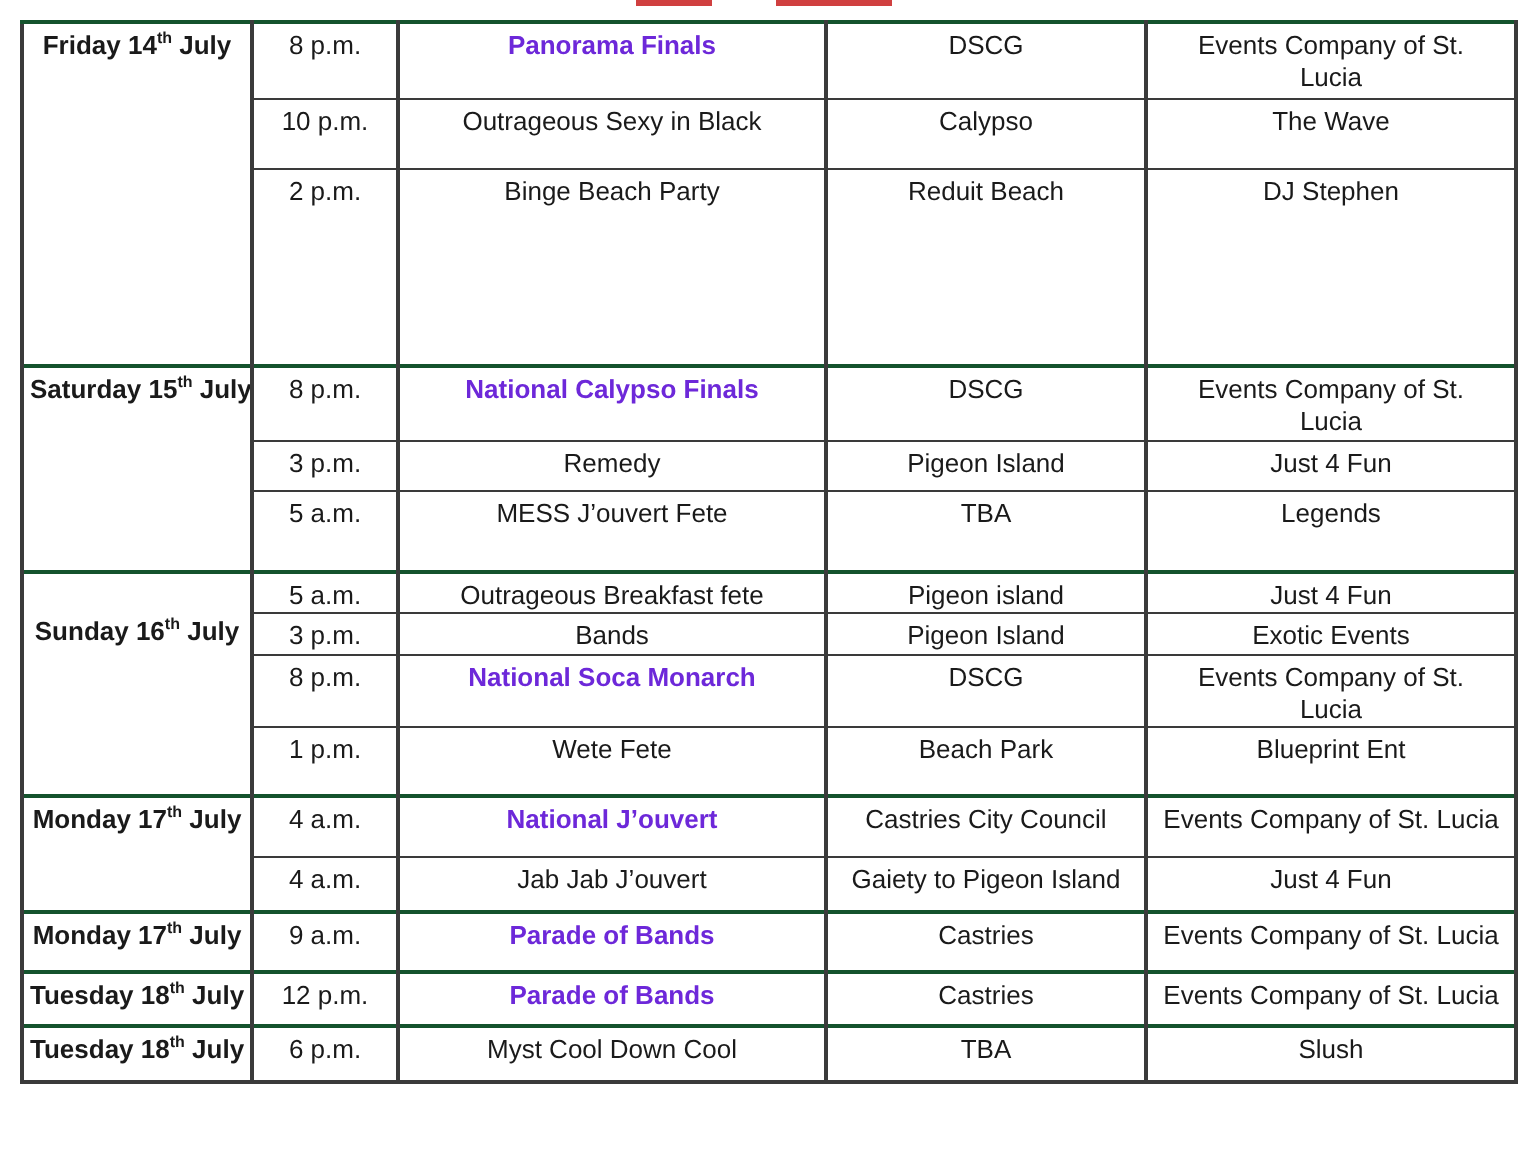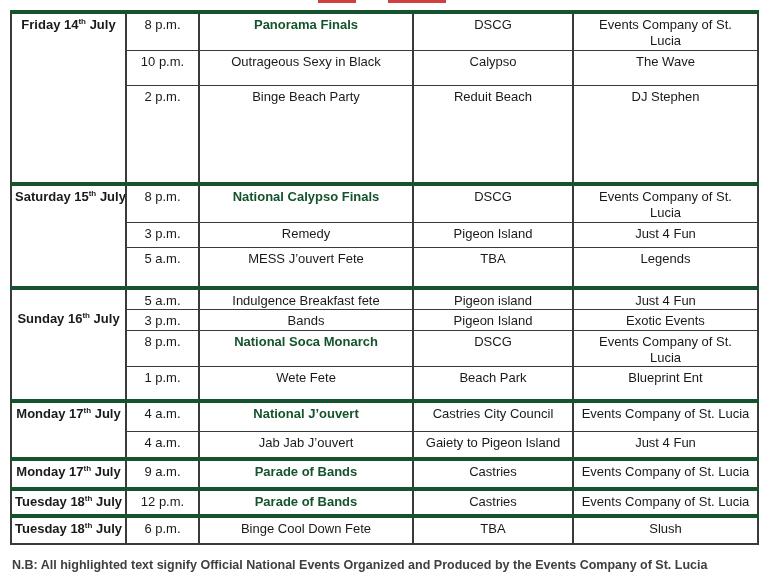--- a/index.html
+++ b/index.html
@@ -26,32 +26,32 @@
   table.sched td{
     border-left:2px solid #3a3a3a;
     border-right:2px solid #3a3a3a;
     border-top:1px solid #3a3a3a;
     border-bottom:1px solid #3a3a3a;
     padding:3px 3px 0 3px;
     vertical-align:top;
     text-align:center;
     overflow:hidden;
   }
-  table.sched tr.gs td{border-top:4px solid #14532d;}
+  table.sched tr.gs td{border-top:2px solid #14532d;}
   table.sched tr:last-child td{border-bottom:2px solid #3a3a3a;}
   td.day{
     text-align:left;
     font-weight:bold;
     padding:5px 2px 0 4px;
     white-space:nowrap;
   }
   td.day sup{font-size:8px;line-height:0;}
   td.day.day-low{padding-top:21px;}
   td.org{white-space:pre-line;margin-left:24px;}
-  .red{color:#14532d;font-weight:bold;}
+  .red{color:#6d28d9;font-weight:bold;}
   .bold{font-weight:normal;}
   .note{
     position:absolute;left:12px;top:558px;width:740px;
     font-size:12.5px;font-weight:600;color:#404040;
   }
 </style>
 </head>
 <body>
 
 <div class="page">
@@ -109,21 +109,21 @@
       <tr style="height:41px">
         <td>5 a.m.</td>
         <td>MESS J’ouvert Fete</td>
         <td class="bold">TBA</td>
         <td class="org bold">Legends</td>
       </tr>
 
       <tr class="gs" style="height:20px">
         <td class="day day-low" rowspan="4"><span>Sunday 16</span><sup>th</sup><span> July</span></td>
         <td>5 a.m.</td>
-        <td>Indulgence Breakfast fete</td>
+        <td>Outrageous Breakfast fete</td>
         <td>Pigeon island</td>
         <td class="org">Just 4 Fun</td>
       </tr>
       <tr style="height:20px">
         <td>3 p.m.</td>
         <td>Bands</td>
         <td>Pigeon Island</td>
         <td class="org">Exotic Events</td>
       </tr>
       <tr style="height:35px">
@@ -166,23 +166,22 @@
         <td class="day"><span>Tuesday 18</span><sup>th</sup><span> July</span></td>
         <td>12 p.m.</td>
         <td class="red">Parade of Bands</td>
         <td>Castries</td>
         <td class="org">Events Company of St. Lucia</td>
       </tr>
 
       <tr class="gs" style="height:28px">
         <td class="day"><span>Tuesday 18</span><sup>th</sup><span> July</span></td>
         <td>6 p.m.</td>
-        <td>Binge Cool Down Fete</td>
+        <td>Myst Cool Down Cool</td>
         <td class="bold">TBA</td>
         <td class="org bold">Slush</td>
       </tr>
 
     </tbody>
   </table>
 
-  <div class="note">N.B: All highlighted text signify Official National Events Organized and Produced by the Events Company of St. Lucia</div>
 
 </div>
 
 </body></html>

